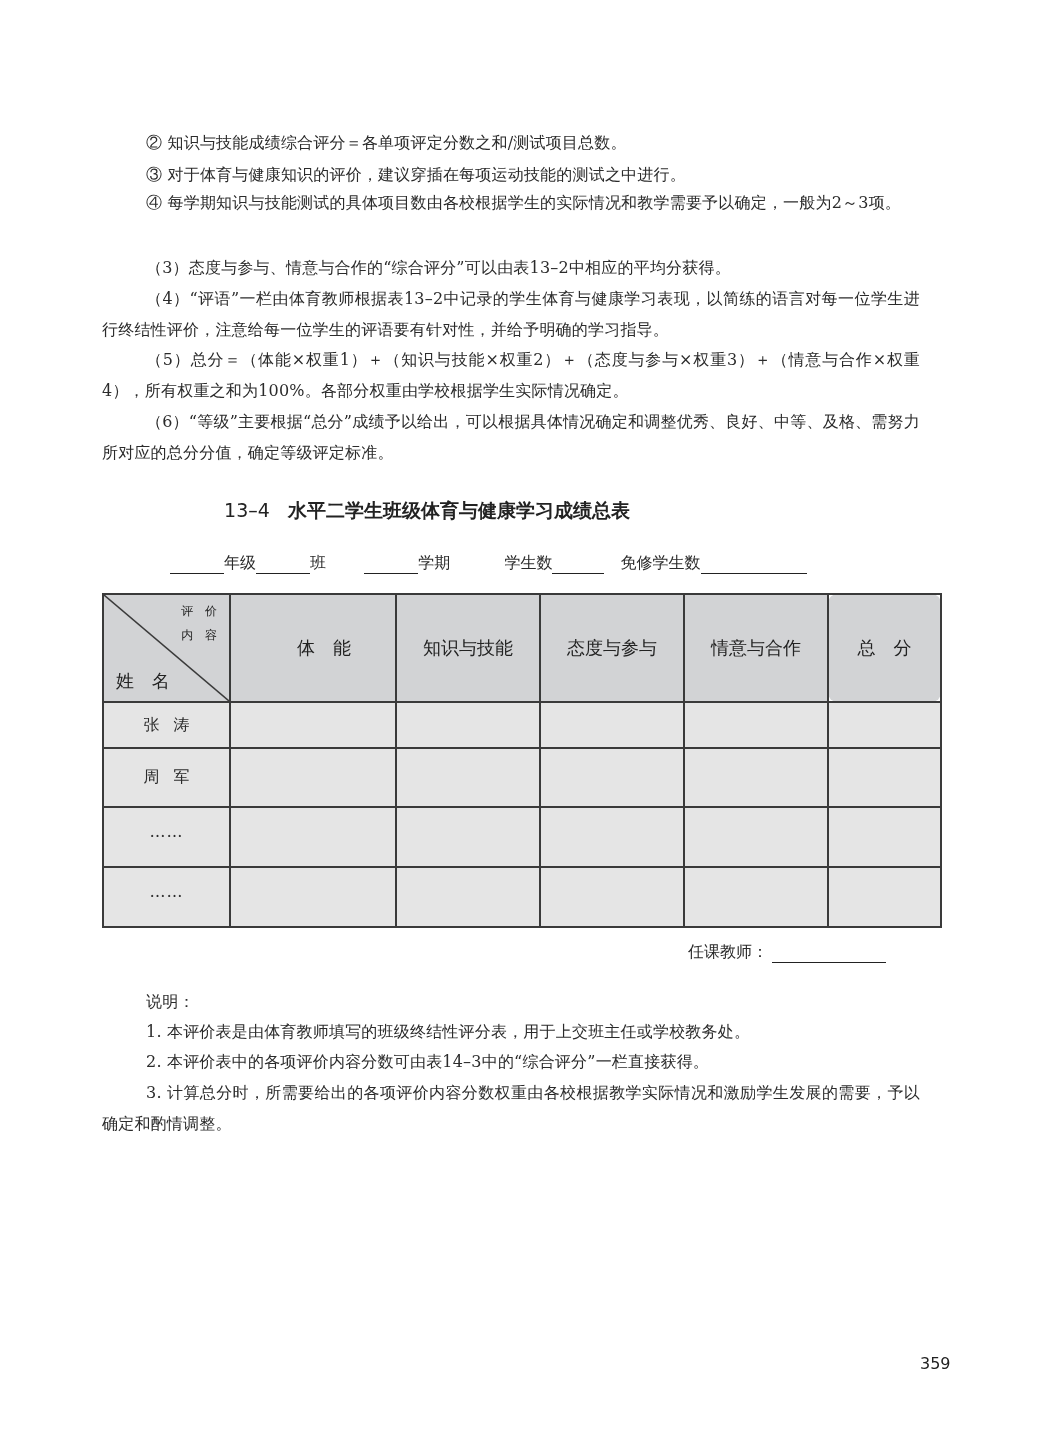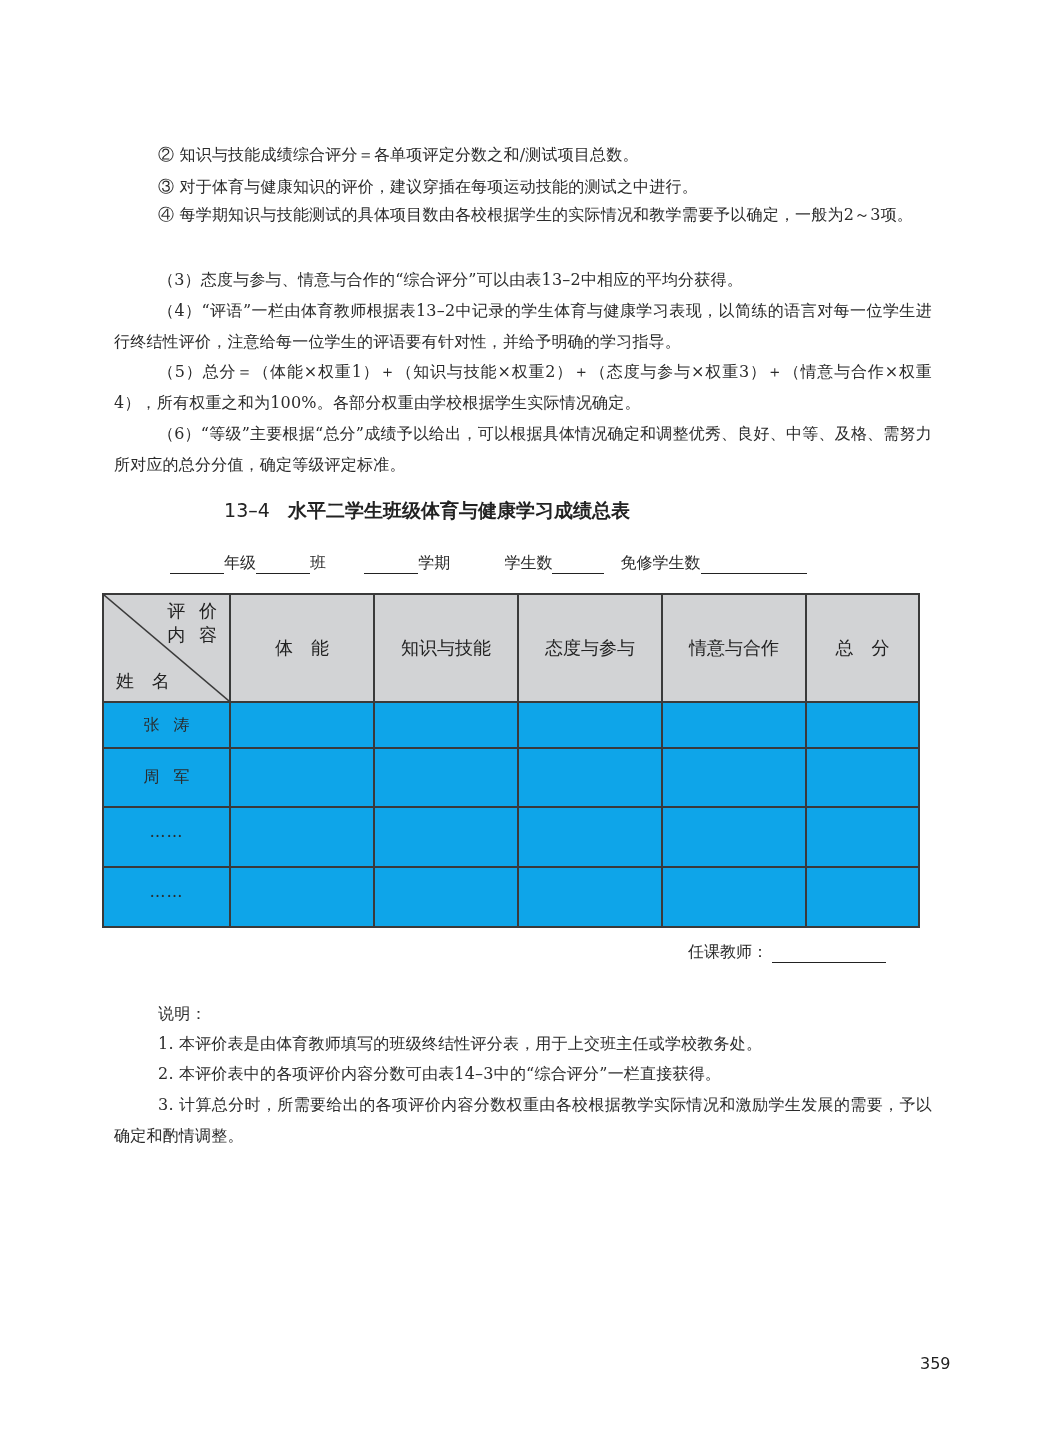--- a/index.html
+++ b/index.html
@@ -4,21 +4,21 @@
 <style>
   html, body { margin: 0; padding: 0; background: #ffffff; }
   body {
     width: 1038px; height: 1452px; position: relative; overflow: hidden;
     font-family: "DejaVu Serif", "Liberation Serif", serif;
     color: #2b2b2b;
   }
   .para {
     position: absolute; left: 102px; width: 818px;
     font-size: 16px; line-height: 31px; letter-spacing: 0.2px;
-    margin: 12px; text-align: justify;
+    margin: 0; text-align: justify;
   }
   .indent { text-indent: 44px; }
   .title {
     position: absolute; left: 0; width: 854px; top: 498px; text-align: center;
     font-family: "DejaVu Sans", "Liberation Sans", sans-serif;
     font-size: 19px; font-weight: bold; color: #222;
   }
   .title .num { margin-right: 18px; font-weight: normal; }
   .meta-line {
     position: absolute; top: 553px; left: 170px; font-size: 16px; white-space: nowrap;
@@ -33,28 +33,28 @@
     border: 2px solid #3a3a3a; padding: 0; text-align: center;
   }
   table.score th {
     background: #d2d3d5; height: 106px;
     font-family: "DejaVu Sans", "Liberation Sans", sans-serif;
     font-weight: normal; font-size: 18px; color: #222;
   }
   .corner { position: relative; width: 125px; }
   .corner svg { position: absolute; left: 0; top: 0; }
   .corner .top-lbl {
-    position: absolute; right: 8px; top: 4px; font-size: 18px; line-height: 24px;
+    position: absolute; right: 8px; top: 4px; font-size: 12px; line-height: 24px;
     letter-spacing: 4px; text-align: left;
   }
   .corner .bot-lbl {
     position: absolute; left: 12px; bottom: 8px; font-size: 18px; letter-spacing: 6px;
   }
   table.score td {
-    font-size: 16px; background: #0ea5e9;
+    font-size: 16px; background: #e5e5e5;
   }
   td.name { width: 125px; letter-spacing: 14px; text-indent: 14px; }
   td.dots { letter-spacing: 1px; text-indent: 0; }
   .teacher {
     position: absolute; top: 942px; left: 688px; font-size: 16px; white-space: nowrap;
   }
   .teacher .blank { display: inline-block; width: 114px; border-bottom: 1.5px solid #222; height: 16px; vertical-align: bottom; margin-left: 4px; }
   .page-num {
     position: absolute; top: 1354px; left: 920px;
     font-family: "DejaVu Sans", "Liberation Sans", sans-serif; font-size: 16px; color: #222;
@@ -91,25 +91,25 @@
     <th class="corner">
       <svg width="125" height="106">
         <line x1="0" y1="0" x2="125" y2="106" stroke="#3a3a3a" stroke-width="1.5"></line>
       </svg>
       <div class="top-lbl">
         <div>评 价</div>
         <div>内 容</div>
       </div>
       <div class="bot-lbl">姓 名</div>
     </th>
-    <th style="width:142px;">体　能</th>
+    <th style="width:142px;padding-left:22px;">体　能</th>
     <th style="width:142px;">知识与技能</th>
     <th style="width:142px;">态度与参与</th>
     <th style="width:142px;">情意与合作</th>
-    <th style="width:111px;">总　分</th>
+    <th style="width:111px;border-radius:9px;">总　分</th>
   </tr>
   <tr style="height:46px;">
     <td class="name">张涛</td>
     <td></td>
     <td></td>
     <td></td>
     <td></td>
     <td></td>
   </tr>
   <tr style="height:59px;">

